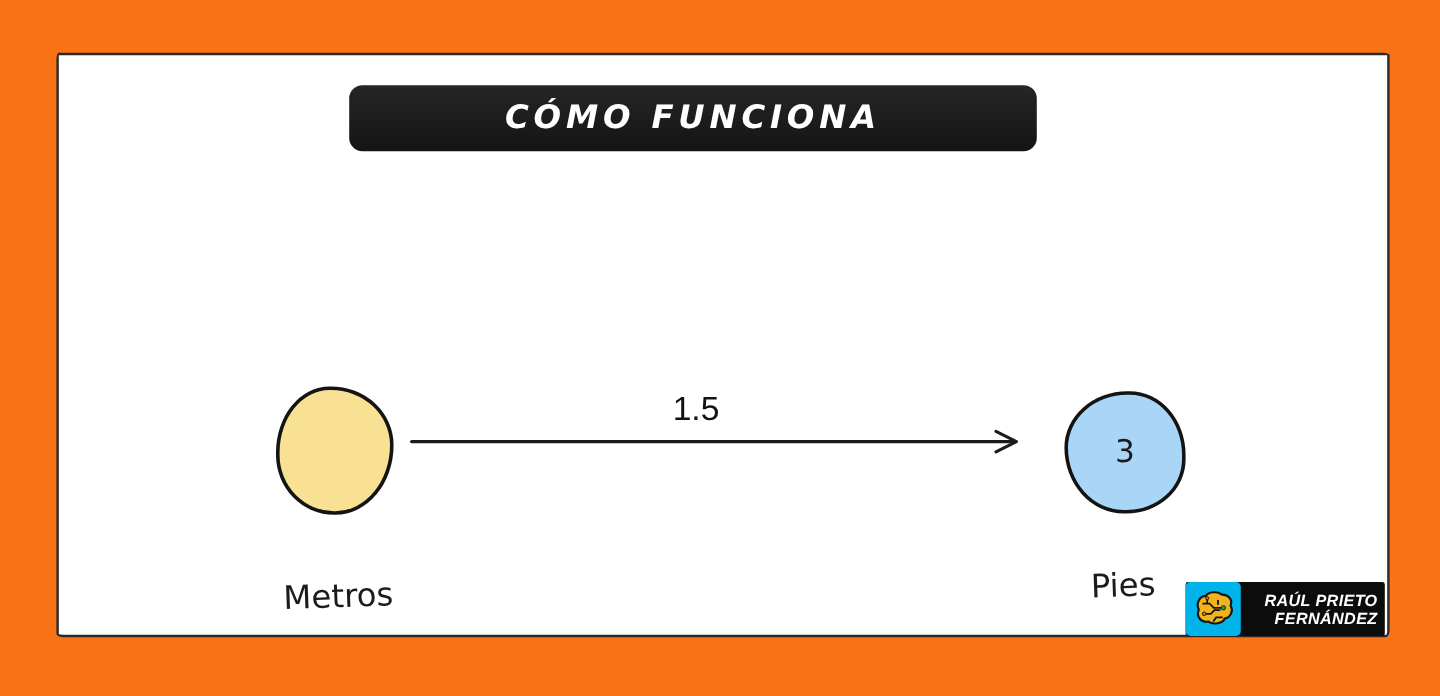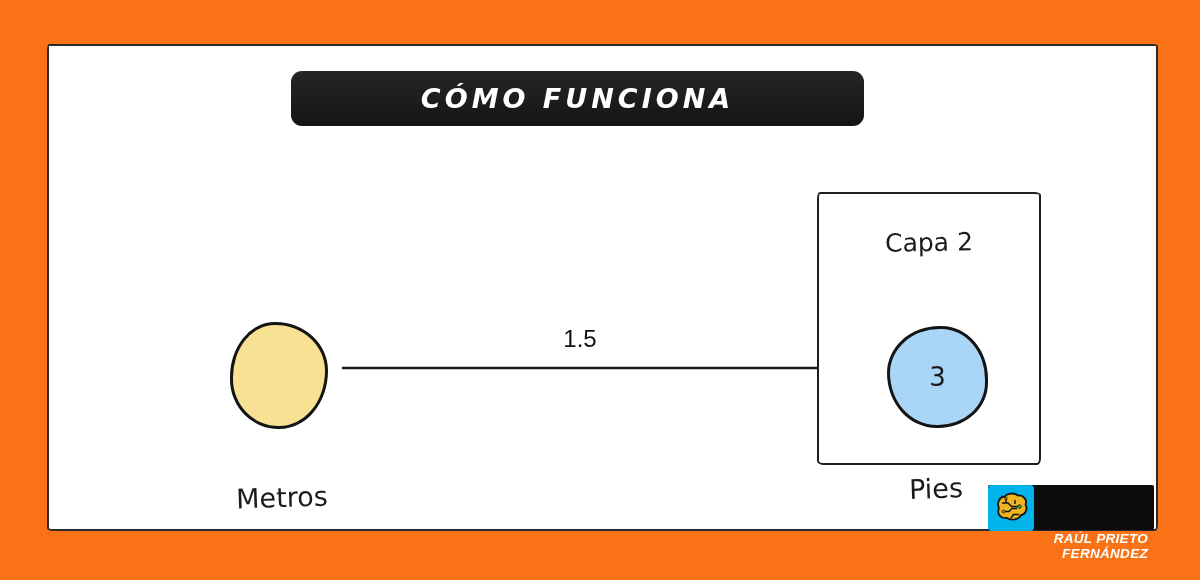--- a/index.html
+++ b/index.html
@@ -76,31 +76,30 @@
   }
   .unit-label-1 { left: 222px; top: 482px; width: 120px; }
   .unit-label-2 { left: 898px; top: 473px; width: 76px; }
 
   
   .arrow-svg { left: 330px; top: 350px; }
   .arrow-factor {
     left: 548px; top: 325px; width: 64px;
     text-align: center;
     font-family: "Liberation Sans", sans-serif;
-    font-size: 24px;
+    font-size: 28px;
     color: #111111;
   }
 
   
   .logo-badge {
     left: 988px; top: 485px; width: 166px; height: 45px;
     background: #0c0c0c;
     display: flex; align-items: stretch;
     border-radius: 2px;
-    flex-direction: column;
   }
   .logo-icon-wrap {
     width: 46px;
     border-radius: 4px;
     display: flex; align-items: center; justify-content: center;
     flex: 0 0 46px;
   }
   .logo-text {
     flex: 1;
     display: flex; flex-direction: column; justify-content: center;
@@ -130,23 +129,20 @@
     <span></span>
   </div>
   <div class="abs unit-label unit-label-1">Metros</div>
 
   <svg class="abs arrow-svg" width="530" height="40" viewBox="0 0 530 40">
     <line x1="13" y1="18" x2="516" y2="18" stroke="#1b1b1b" stroke-width="2.6" stroke-linecap="round"></line>
     <path d="M500 9.5 L517 18 L500 26.5" fill="none" stroke="#1b1b1b" stroke-width="2.6" stroke-linecap="round" stroke-linejoin="round"></path>
   </svg>
   <div class="abs arrow-factor">1.5</div>
 
-  <div class="abs layer-box layer-box-2">
-    <div class="layer-title layer-title-2">Capa 2</div>
-  </div>
   <div class="abs node-circle node-circle-2" style="background-color: rgb(169, 214, 247);">
     <span>3</span>
   </div>
   <div class="abs unit-label unit-label-2">Pies</div>
 
   <div class="abs logo-badge" style="background-color: rgb(12, 12, 12);">
     <div class="logo-icon-wrap" style="background-color: rgb(0, 179, 233);">
       <svg width="38" height="34" viewBox="0 0 38 34">
         <path d="M7 17 C4.5 12, 7.5 5.5, 13 5.5 C15 2, 23 1.5, 26 4.5 C31.5 4, 35.5 9, 33.5 13.5 C36 18, 33.5 23.5, 28.5 24.5 C27 28.5, 19 30, 15 27 C9 28, 4.5 23, 7 17 Z" fill="#f0b41e" stroke="#161616" stroke-width="1.8" stroke-linejoin="round"></path>
         <path d="M10 12 L16 12 L19.5 15.5 L27 15.5" fill="none" stroke="#161616" stroke-width="1.5"></path>

